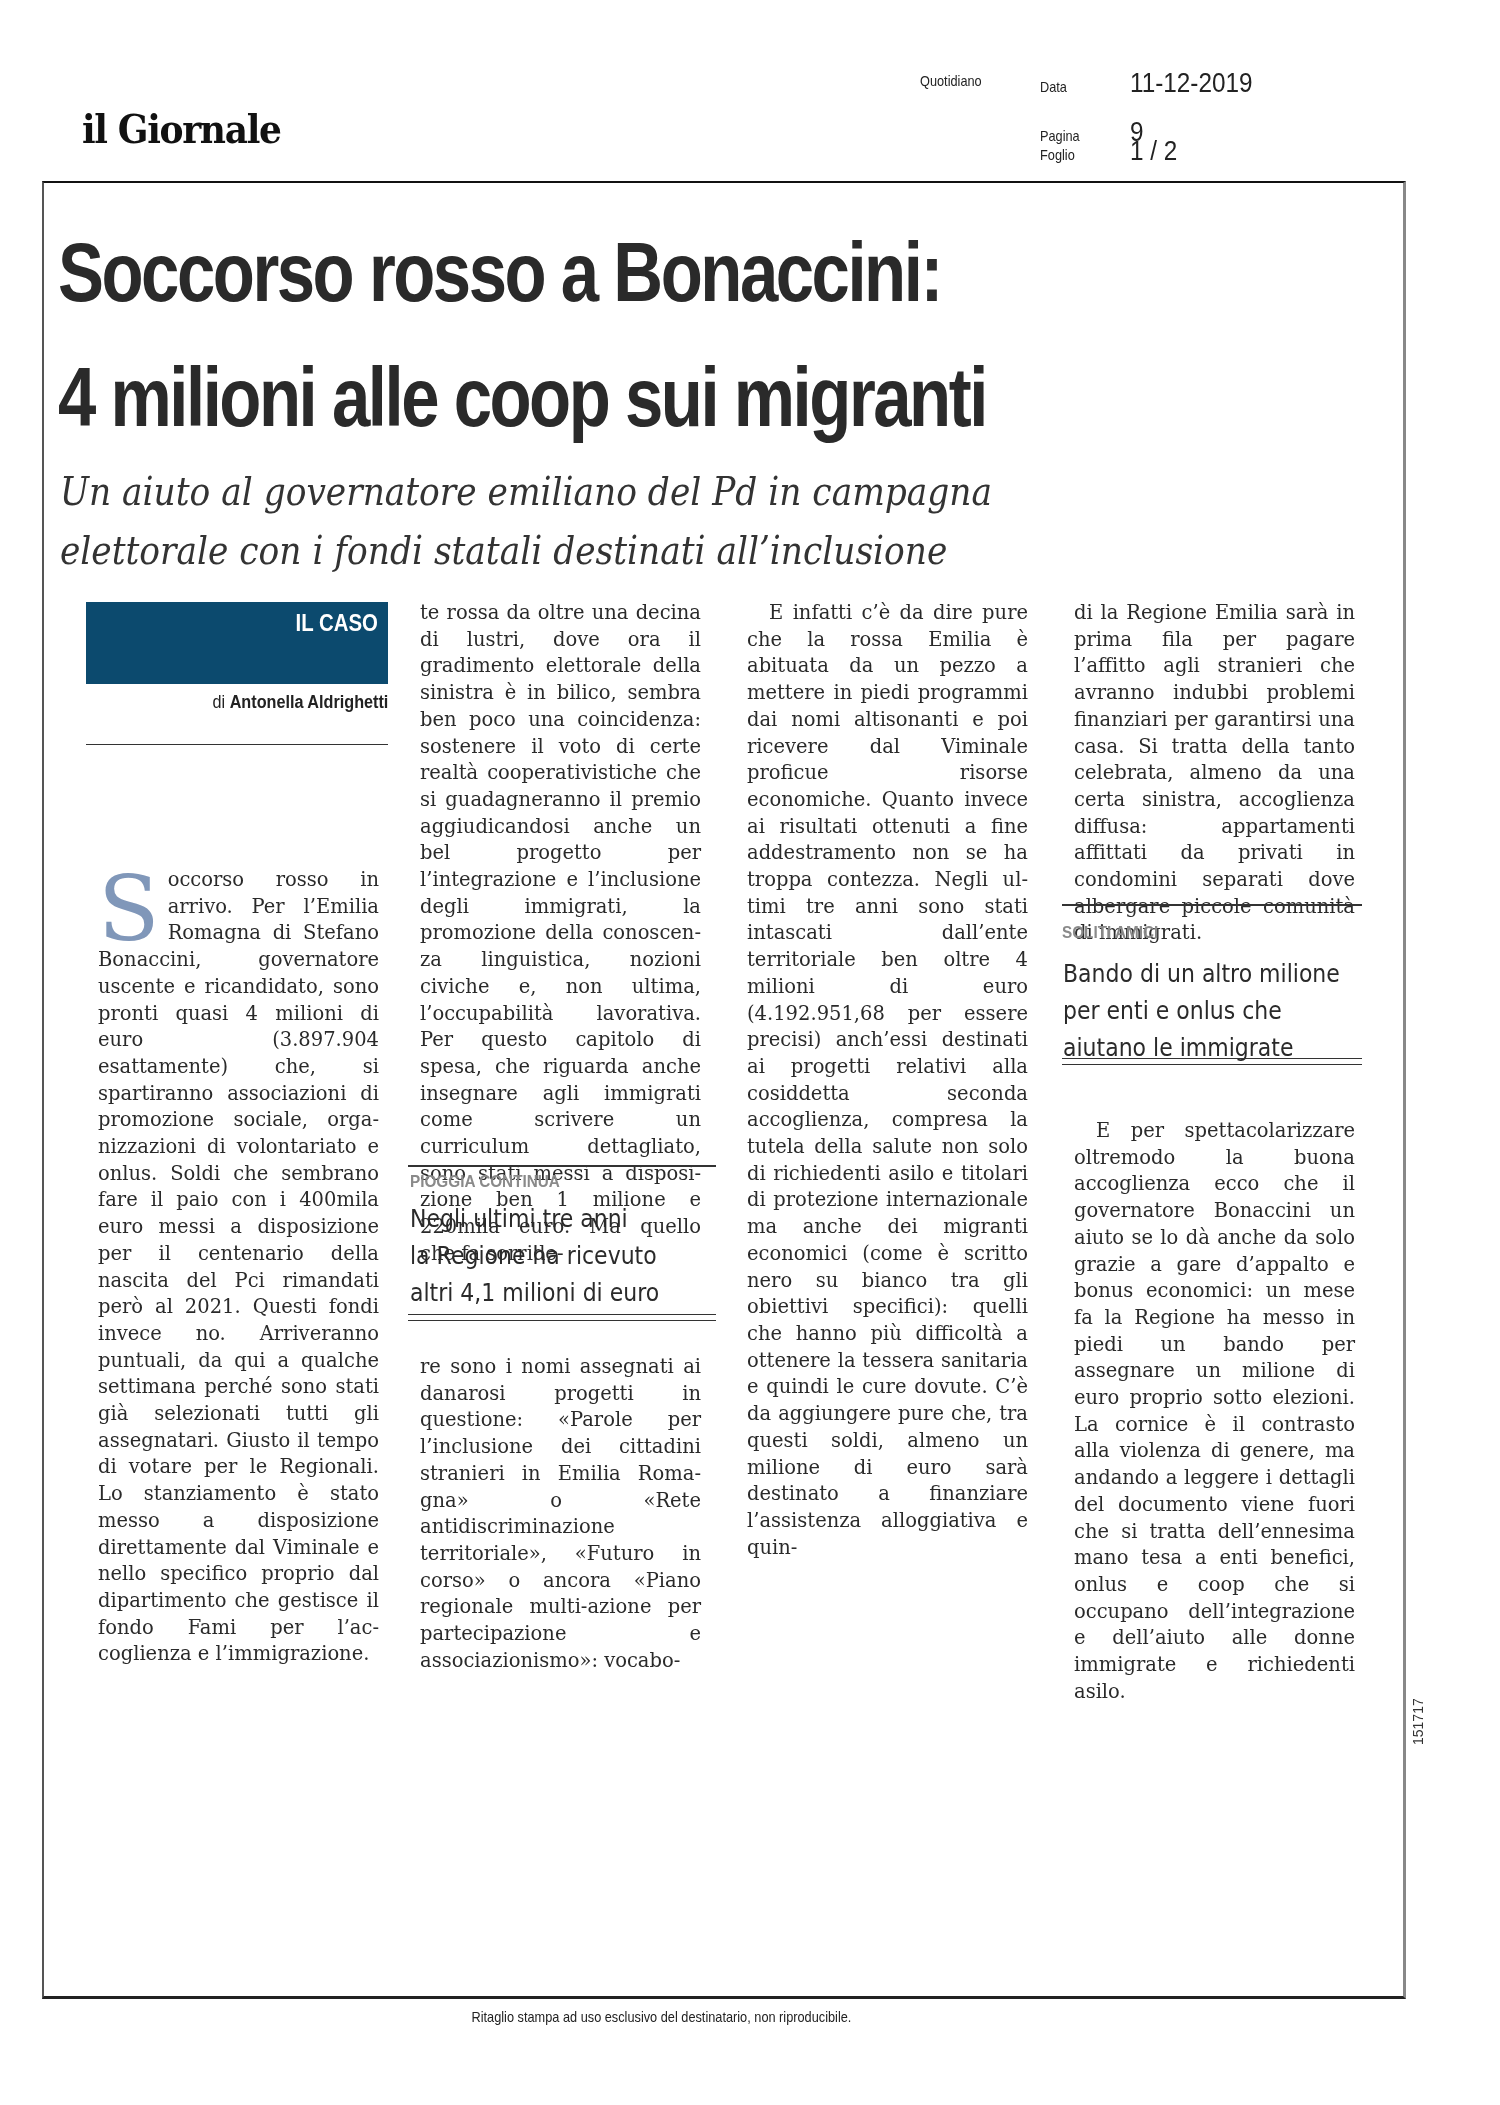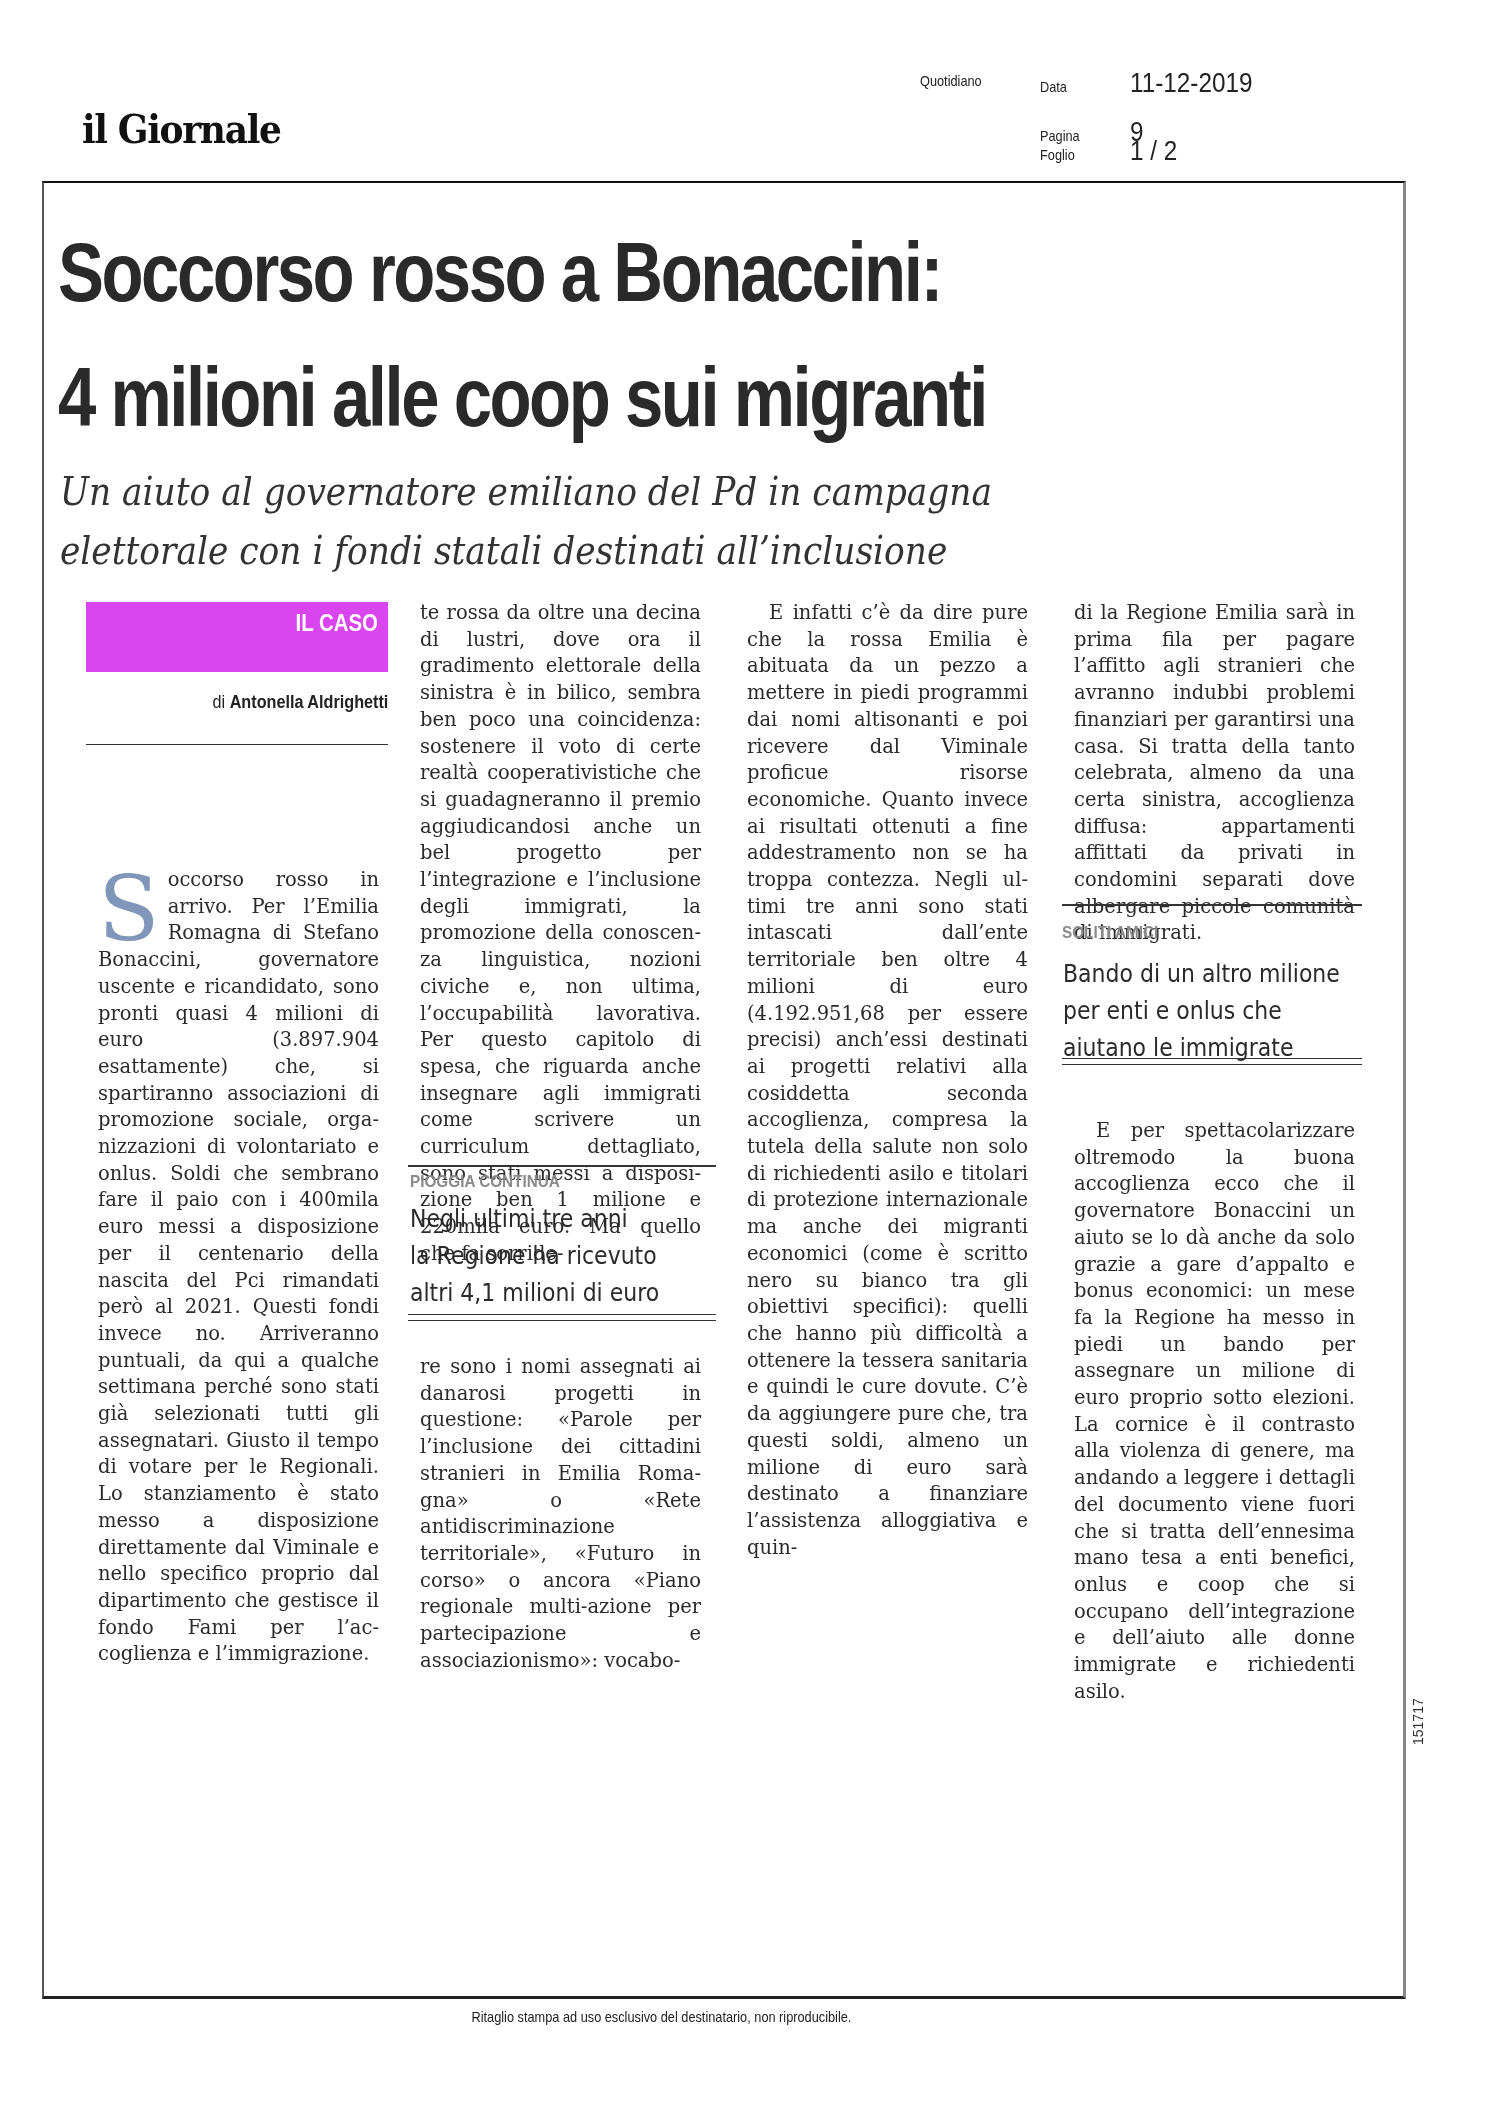--- a/index.html
+++ b/index.html
@@ -5,21 +5,21 @@
   html, body { margin: 0; padding: 0; background: #ffffff; }
   body { width: 1500px; height: 2105px; position: relative; overflow: hidden; color: #222; }
   .masthead-logo { position: absolute; left: 82px; top: 105px; font-family: "DejaVu Serif", serif; font-weight: bold; font-size: 40px; letter-spacing: -1.5px; color: #111; transform: scaleX(0.9); transform-origin: left; }
   .meta-type { position: absolute; left: 920px; top: 72px; font-family: "Liberation Sans", sans-serif; font-size: 15px; color: #222; transform: scaleX(0.85); transform-origin: left; }
   .meta-row { position: absolute; left: 1040px; font-family: "Liberation Sans", sans-serif; color: #222; }
   .meta-row .lbl { display: inline-block; width: 90px; font-size: 15px; transform: scaleX(0.85); transform-origin: left; }
   .meta-row .val { font-size: 27px; transform: scaleX(0.9); display: inline-block; transform-origin: left; }
   .frame { position: absolute; left: 42px; top: 181px; width: 1364px; height: 1818px; border-top: 2px solid #111; border-left: 2px solid #555; border-right: 3px solid #888; border-bottom: 3px solid #222; box-sizing: border-box; }
   .headline { position: absolute; left: 58px; top: 210px; width: 1340px; font-family: "Liberation Sans", sans-serif; font-weight: bold; font-size: 84px; line-height: 125px; color: #2a2a2a; letter-spacing: -3px; transform: scaleX(0.82); transform-origin: left; white-space: nowrap; }
   .subhead { position: absolute; left: 60px; top: 462px; font-family: "DejaVu Serif", serif; font-style: italic; font-size: 40px; line-height: 59px; color: #333; transform: scaleX(0.86); transform-origin: left; white-space: nowrap; }
-  .caso-box { position: absolute; left: 86px; top: 602px; width: 302px; height: 70px; background: #d946ef; }
+  .caso-box { position: absolute; left: 86px; top: 602px; width: 302px; height: 82px; background: #0c4a6e; }
   .caso-label { position: absolute; right: 10px; top: 7px; font-family: "Liberation Sans", sans-serif; font-weight: bold; font-size: 24px; color: #fff; transform: scaleX(0.85); transform-origin: right; }
   .byline { position: absolute; right: 1112px; top: 692px; font-family: "Liberation Sans", sans-serif; font-size: 18px; color: #222; white-space: nowrap; transform: scaleX(0.9); transform-origin: right; }
   .byline b { font-weight: bold; }
   .rule { position: absolute; height: 0; border-top: 2px solid #333; }
   .col { position: absolute; width: 305px; font-family: "DejaVu Serif", serif; font-size: 19.5px; line-height: 26.7px; color: #2a2a2a; text-align: justify; hyphens: manual; }
   .col p { margin: 12px; }
   .col p.indent { text-indent: 22px; }
   .dropcap { float: left; font-size: 90px; line-height: 76px; margin: 4px 8px 0 0; color: #8097b9; font-family: "DejaVu Serif", serif; }
   .kicker { position: absolute; font-family: "Liberation Sans", sans-serif; font-weight: bold; font-size: 17px; color: #8a8a8a; transform: scaleX(0.9); transform-origin: left; white-space: nowrap; }
   .boxhead { position: absolute; font-family: "DejaVu Sans", sans-serif; font-size: 25px; line-height: 37px; color: #2a2a2a; transform: scaleX(0.88); transform-origin: left; white-space: nowrap; }

